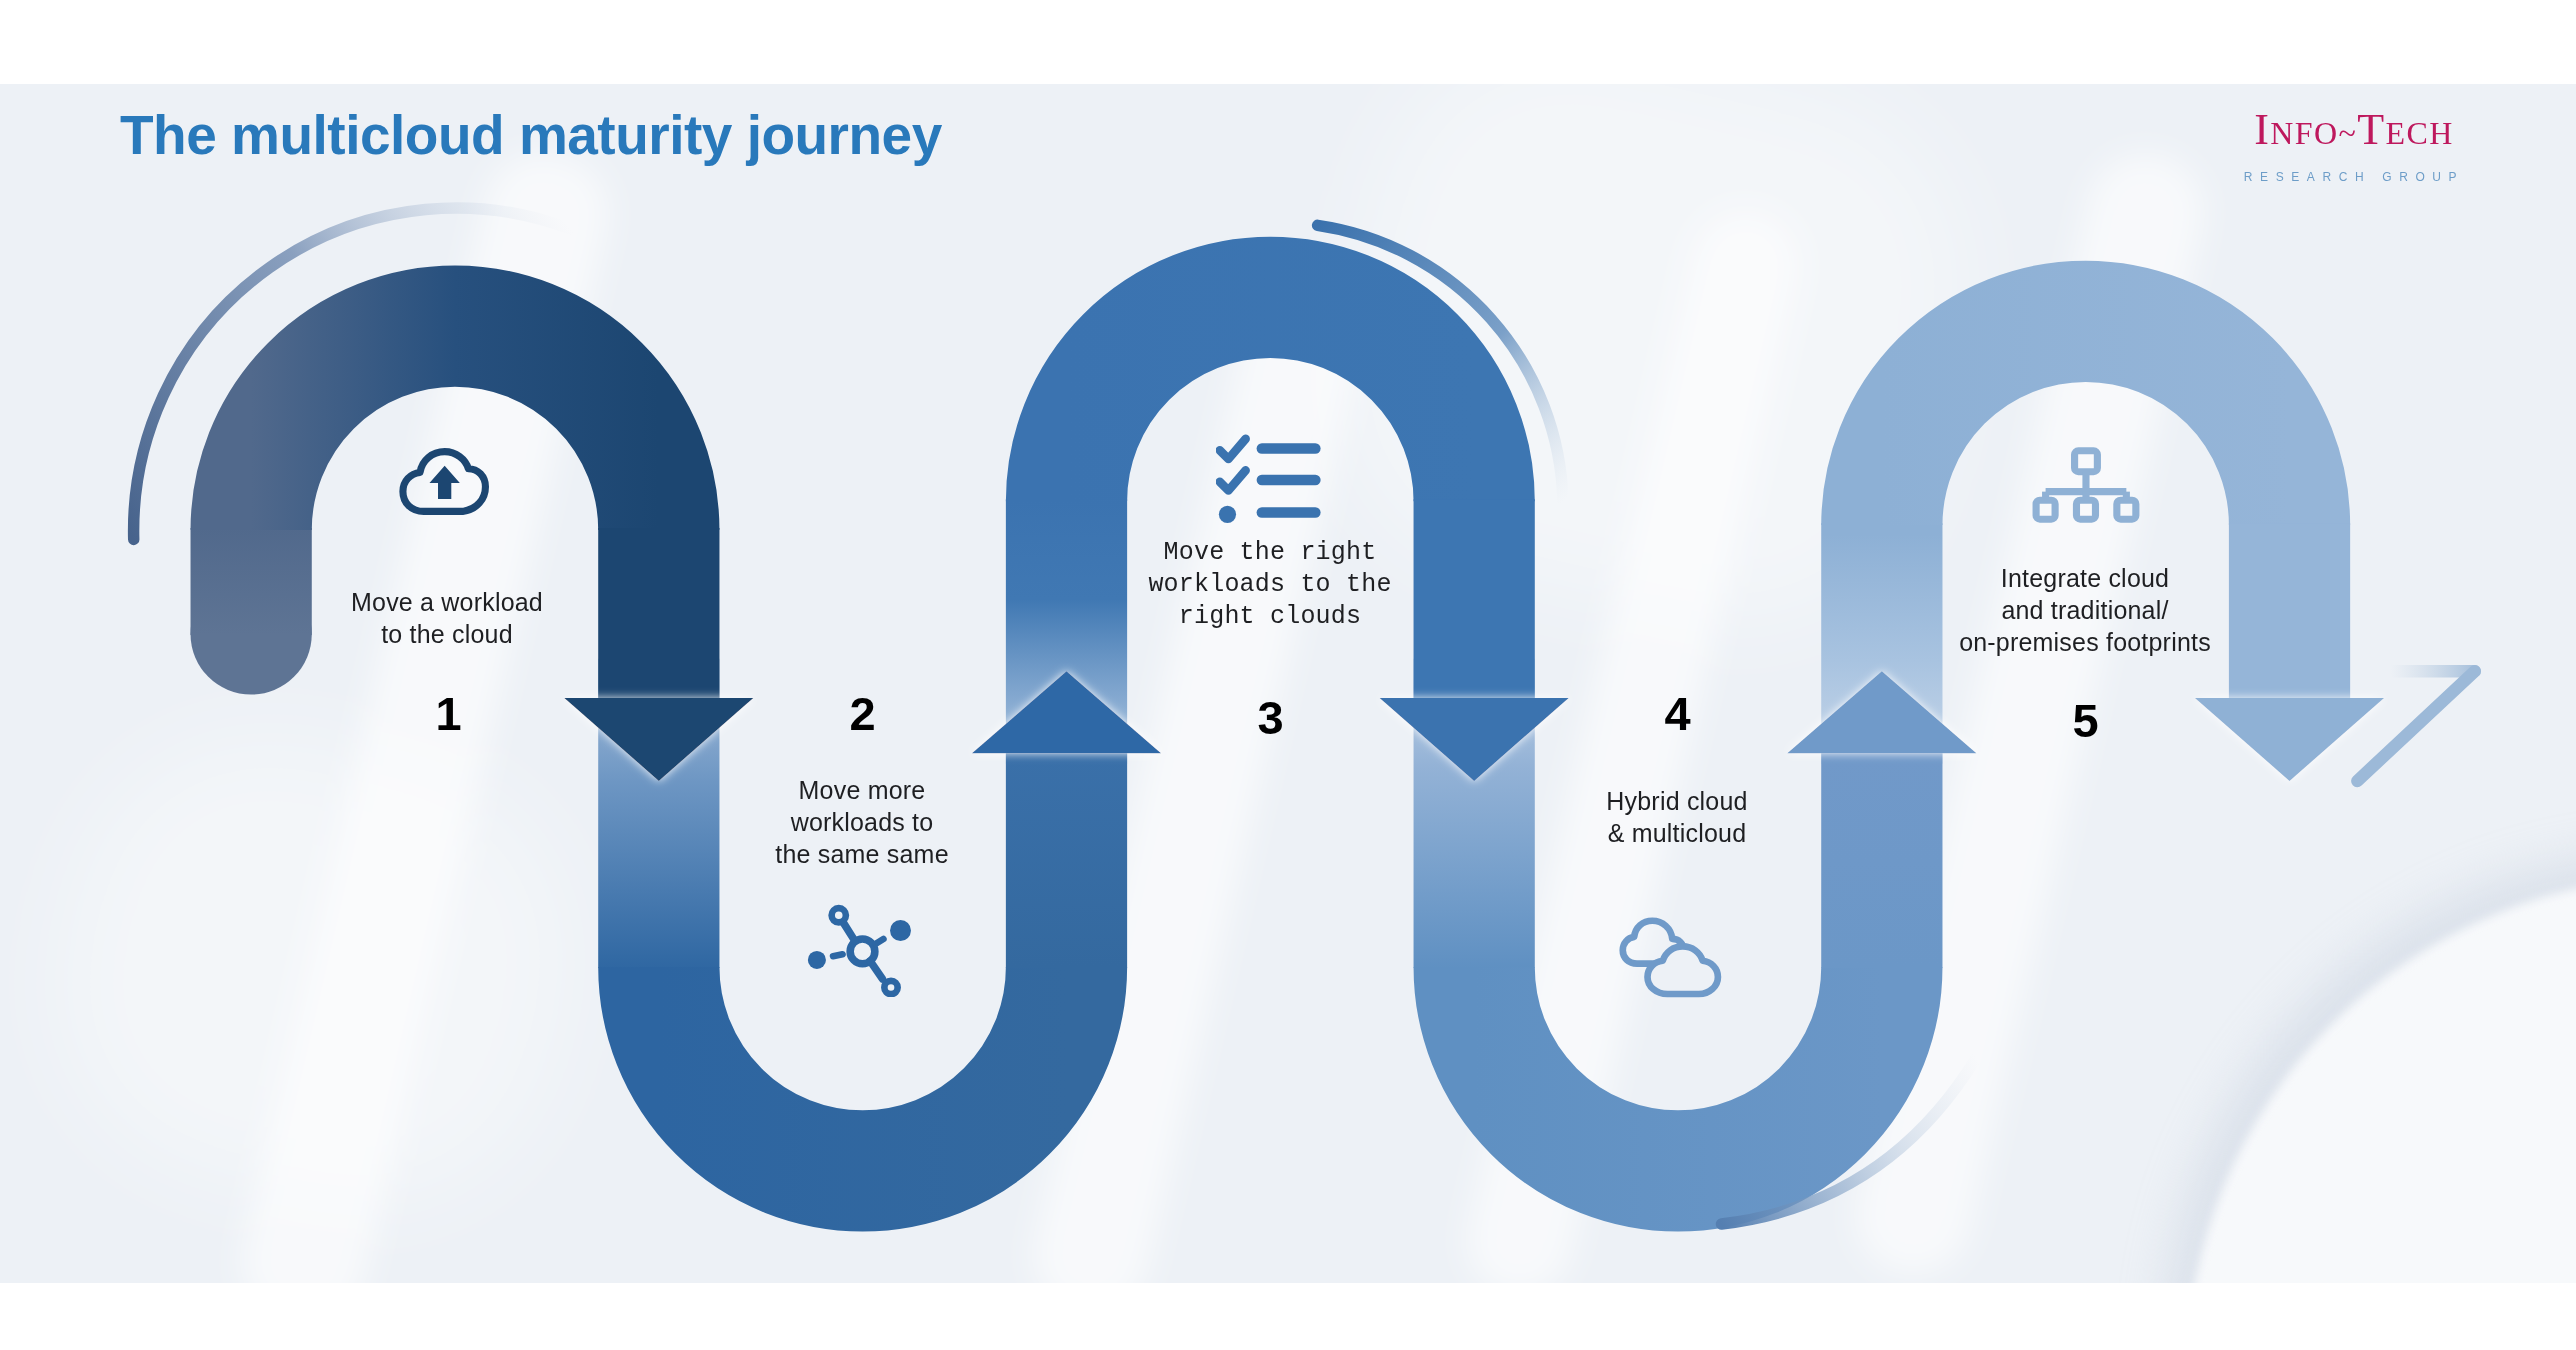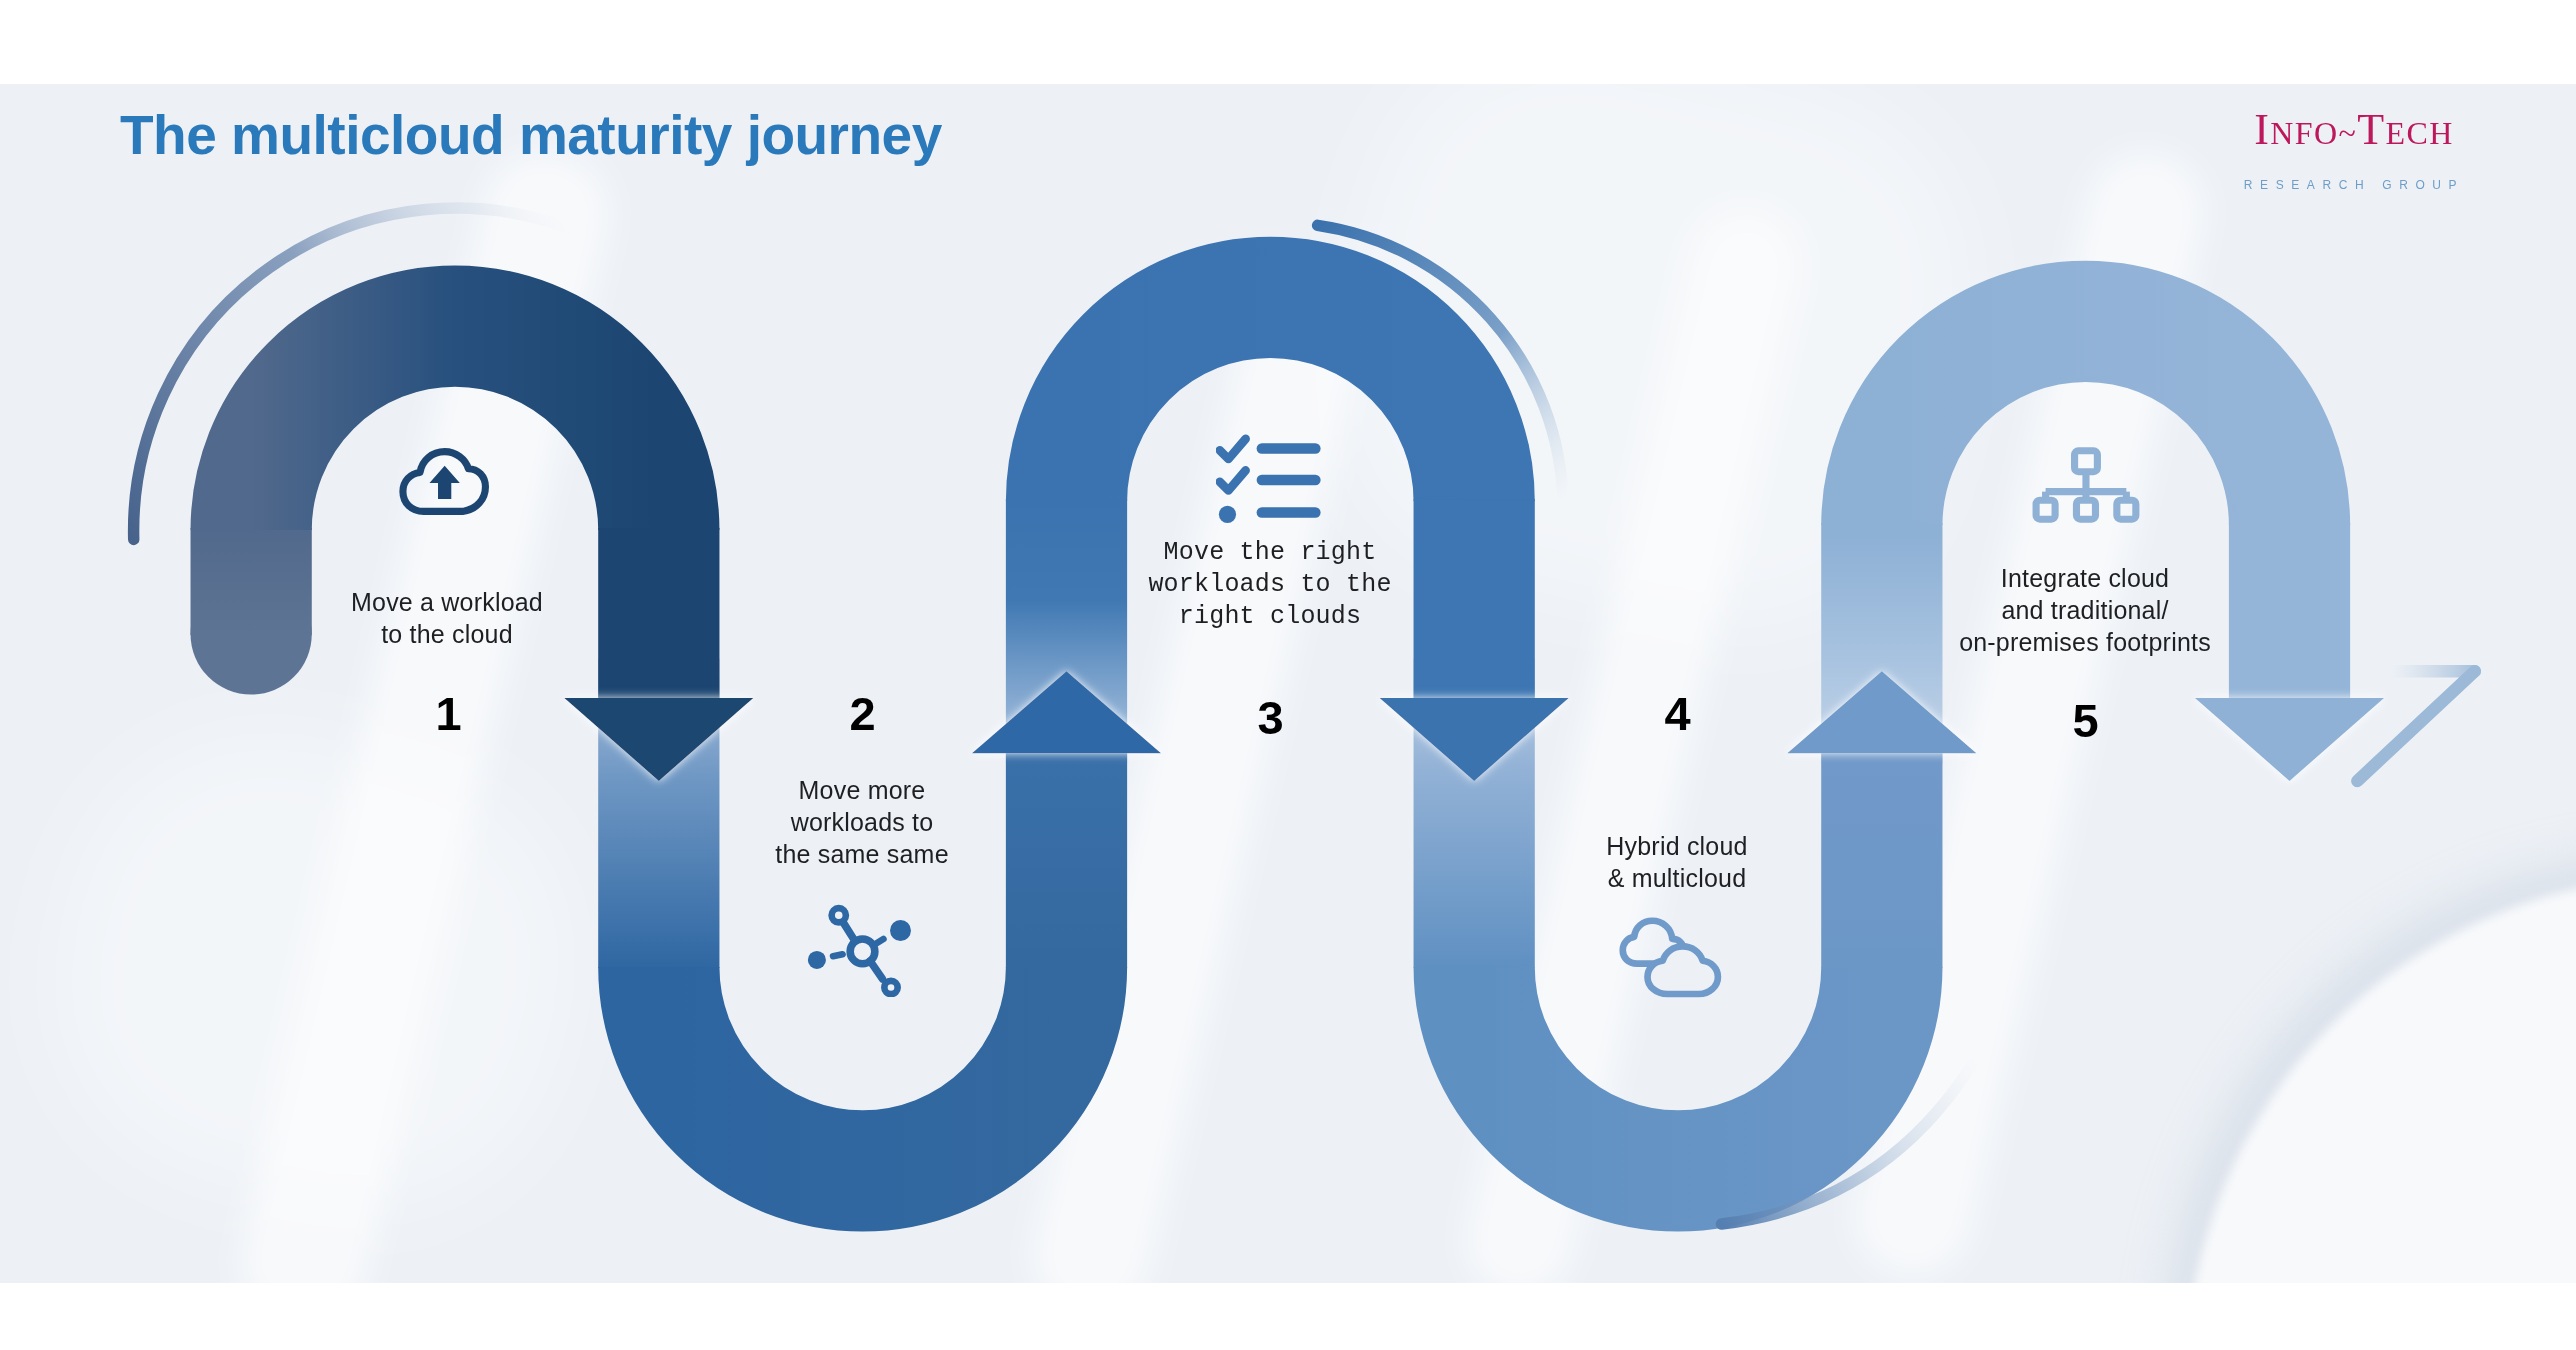--- a/index.html
+++ b/index.html
@@ -14,21 +14,21 @@
   .stage-item{position:absolute;z-index:5;text-align:center;}
   .caption{width:420px;font-size:25px;line-height:32px;color:#1e1f22;letter-spacing:0.2px;white-space:pre-line;}
   .num{width:115px;font-size:47px;font-weight:700;line-height:53px;}
   .title{position:absolute;left:120px;top:103px;z-index:6;font-size:55px;font-weight:800;
          letter-spacing:-0.5px;color:#2979bb;}
   .logo{position:absolute;left:2232px;top:107px;width:244px;z-index:6;text-align:center;}
   .logo-main{font-family:"Liberation Serif", serif;color:#be185d;letter-spacing:1.4px;line-height:46px;white-space:nowrap;}
   .logo-main .big{font-size:44px;}
   .logo-main .small{font-size:32px;}
   .logo-main .tilde{font-size:32px;}
-  .logo-sub{margin-top:16px;font-size:12px;letter-spacing:7.6px;color:#6d9dc8;white-space:nowrap;}
+  .logo-sub{margin-top:8px;font-size:12px;letter-spacing:7.6px;color:#6d9dc8;white-space:nowrap;}
   .icon-wrap{position:absolute;z-index:5;}
 </style>
 </head>
 <body>
 
 <div class="panel">
   <div class="streak" style="left:363px;top:57px;width:124px;height:1193px;"></div>
   <div class="streak" style="left:1141px;top:172px;width:115px;height:1069px;"></div>
   <div class="streak" style="left:1580px;top:115px;width:105px;height:1108px;"></div>
   <div class="streak" style="left:1972px;top:57px;width:115px;height:1146px;"></div>
@@ -203,21 +203,21 @@
     <circle cx="12" cy="84" r="9" style="fill:var(--s3)"></circle>
     <line x1="48" y1="82" x2="104" y2="82" style="stroke:var(--s3)" stroke-width="11" stroke-linecap="round"></line>
   </svg>
 </div>
 <div class="stage-item st3 caption" style="left:1060px;top:537px;font-family:Liberation Mono, monospace;">Move the right
 workloads to the
 right clouds</div>
 <div class="stage-item st3 num" style="left:1213px;top:691px;">3</div>
 
 <div class="stage-item st4 num" style="left:1620px;top:687px;">4</div>
-<div class="stage-item st4 caption" style="left:1467px;top:830px;">Hybrid cloud
+<div class="stage-item st4 caption" style="left:1467px;top:785px;">Hybrid cloud
 &amp; multicloud</div>
 <div class="icon-wrap" style="left:1618px;top:909px;">
   <svg width="118" height="92" viewBox="0 0 124 96">
     <path d="M 20,57 H 52 C 62,57 69,51 69,43 C 69,36 64,31 57,31 C 56,20 47,12 36,12 C 26,12 18,19 17,29 C 10,30 5,36 5,43 C 5,51 11,57 20,57 Z" fill="none" style="stroke:var(--s4)" stroke-width="7" stroke-linejoin="round"></path>
     <path d="M 52,89 C 40,89 31,81 31,71 C 31,62 38,55 47,54 C 50,45 58,39 68,39 C 78,39 86,45 89,54 C 98,55 105,62 105,71 C 105,81 96,89 85,89 Z" fill="#edf1f6" style="stroke:var(--s4)" stroke-width="7" stroke-linejoin="round"></path>
   </svg>
 </div>
 
 <div class="icon-wrap" style="left:2028px;top:447px;">
   <svg width="115" height="95" viewBox="0 0 120 100">

